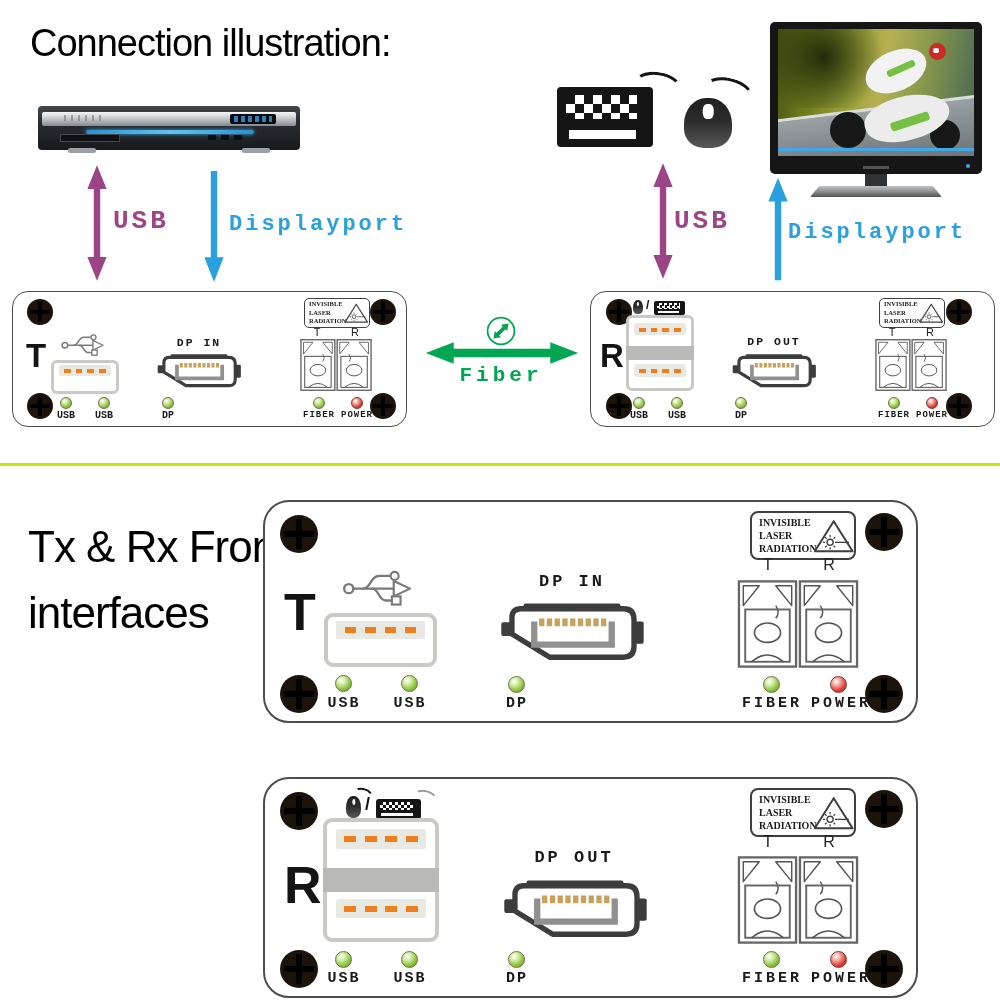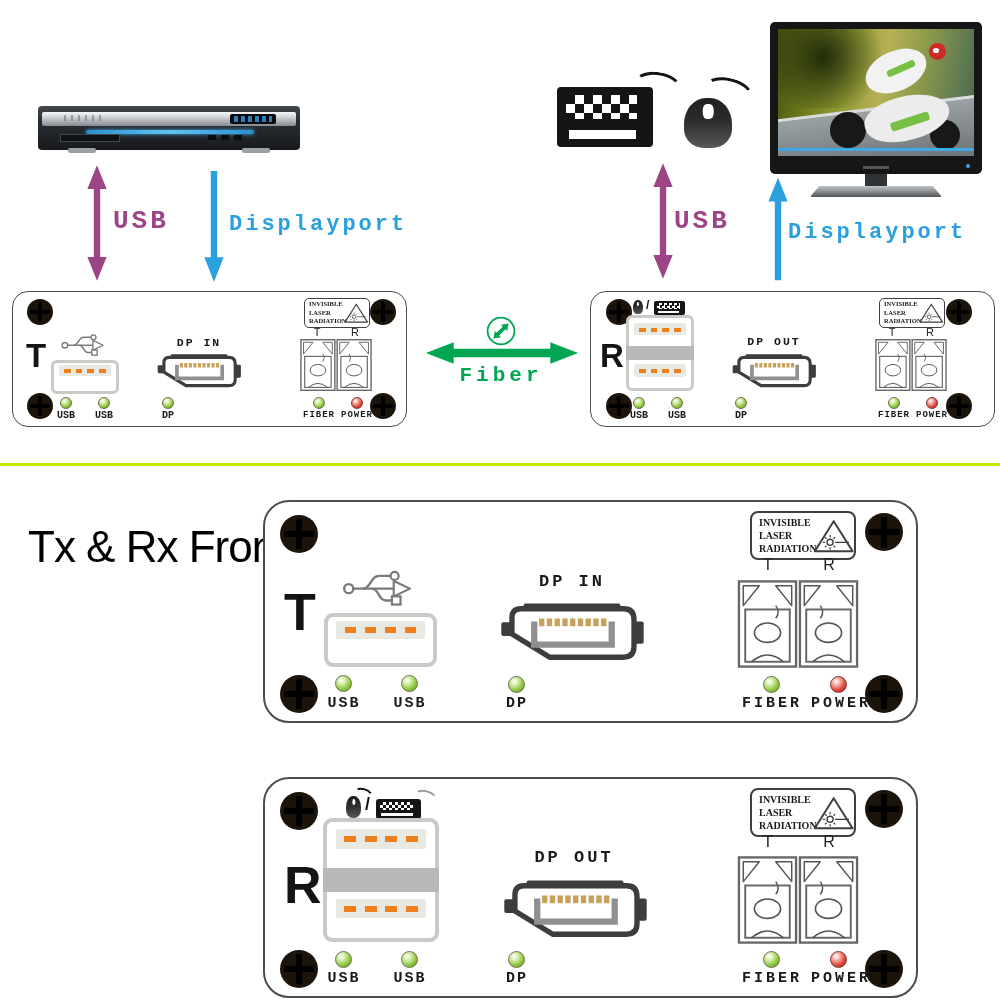--- a/index.html
+++ b/index.html
@@ -183,20 +183,21 @@
       <ellipse cx="94.5" cy="56" rx="13.5" ry="10"></ellipse>
       <path d="M15 86 Q31.5 72 48 86"></path>
           <path d="M78 86 Q94.5 72 111 86"></path>
     </g>
   </symbol>
 </defs>
 </svg>
 
 <div id="stage">
 
+  <div class="abs h-title" style="left:30px;top:22px;">Connection illustration:</div>
 
   <div class="dvd abs" style="left:38px;top:106px;width:262px;height:44px;">
     <div class="silver"></div>
     <div class="blue"></div>
     <div class="display"></div>
     <div class="vents"></div>
     <div class="tray"></div>
     <div class="btns"></div>
     <div class="foot" style="left:30px;"></div>
     <div class="foot" style="right:30px;"></div>
@@ -360,20 +361,21 @@
       </svg>
     <div class="led" style="left:297px;top:105px;width:12px;height:12px;"></div>
     <div class="led red" style="left:335px;top:105px;width:12px;height:12px;"></div>
     <div class="lbl" style="left:303px;top:118px;font-size:9px;letter-spacing:1px;">FIBER</div>
     <div class="lbl" style="left:341px;top:118px;font-size:9px;letter-spacing:1px;">POWER</div>
   </div>
 
   <div class="divider"></div>
 
   <div class="abs h-sec" style="left:28px;top:522px;">Tx &amp; Rx Front</div>
+  <div class="abs h-sec" style="left:28px;top:588px;">interfaces</div>
 
   <div class="panel" style="left:263px;top:500px;width:655px;height:223px;border-radius:26px;">
     <div class="screw" style="left:15px;top:13px;width:38px;height:38px;"></div>
     <div class="screw" style="left:15px;top:173px;width:38px;height:38px;"></div>
     <div class="screw" style="left:600px;top:11px;width:38px;height:38px;"></div>
     <div class="screw" style="left:600px;top:173px;width:38px;height:38px;"></div>
     <div class="bigletter" style="left:19px;top:84px;font-size:52px;">T</div>
     <svg class="abs" style="left:76px;top:62px;" width="80" height="42">
         <use href="#sym-trident"></use>
       </svg>

